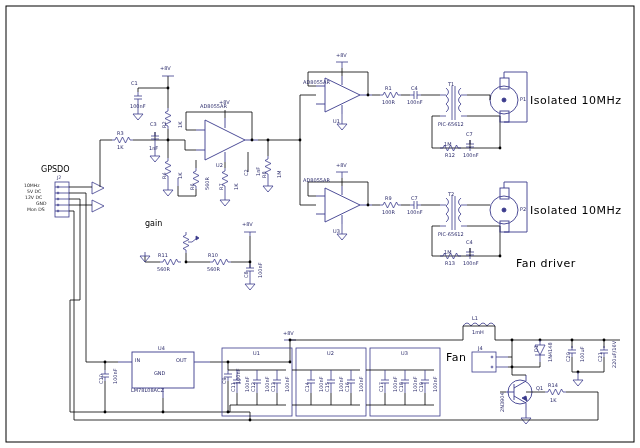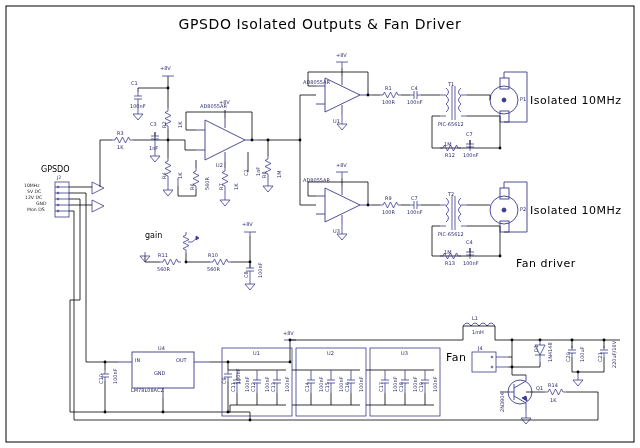--- a/index.html
+++ b/index.html
@@ -542,21 +542,20 @@
       <line x1="598" y1="420" x2="250" y2="420"></line>
       <line x1="526" y1="392" x2="538" y2="392"></line>
     </g>
     <g stroke="#000" stroke-width="0.8" fill="none">
       <line x1="250" y1="412" x2="250" y2="420"></line>
       <circle cx="250" cy="420" r="1.4" fill="#000" stroke="none"></circle>
     </g>
 
   </svg>
 
-  <div class="title">GPSDO Isolated Outputs &amp; Fan Driver</div>
 
   <div class="lbl mid" style="left:41px;top:166px;">GPSDO</div>
   <div class="lbl sm2" style="left:57px;top:176px;">J2</div>
   <div class="lbl pin" style="left:24px;top:184px;">10MHz</div>
   <div class="lbl pin" style="left:27px;top:190px;">5V DC</div>
   <div class="lbl pin" style="left:25px;top:196px;">12V DC</div>
   <div class="lbl pin" style="left:36px;top:202px;">GND</div>
   <div class="lbl pin" style="left:27px;top:208px;">Mon DS</div>
 
   <div class="lbl sm" style="left:117px;top:131px;">R3</div>
@@ -576,21 +575,21 @@
   <div class="lbl sm" style="left:219px;top:100px;">+8V</div>
   <div class="lbl sm rot" style="left:219px;top:190px;">R7</div>
   <div class="lbl sm rot" style="left:234px;top:190px;">1K</div>
   <div class="lbl sm rot" style="left:190px;top:190px;">R6</div>
   <div class="lbl sm rot" style="left:205px;top:190px;">560R</div>
   <div class="lbl sm rot" style="left:244px;top:176px;">C2</div>
   <div class="lbl sm rot" style="left:256px;top:176px;">1nF</div>
   <div class="lbl sm rot" style="left:262px;top:178px;">R8</div>
   <div class="lbl sm rot" style="left:277px;top:178px;">1M</div>
 
-  <div class="lbl mid" style="left:145px;top:232px;">gain</div>
+  <div class="lbl mid" style="left:145px;top:220px;">gain</div>
   <div class="lbl sm" style="left:158px;top:253px;">R11</div>
   <div class="lbl sm" style="left:157px;top:267px;">560R</div>
   <div class="lbl sm" style="left:208px;top:253px;">R10</div>
   <div class="lbl sm" style="left:207px;top:267px;">560R</div>
   <div class="lbl sm" style="left:242px;top:222px;">+8V</div>
   <div class="lbl sm rot" style="left:244px;top:278px;">C8</div>
   <div class="lbl sm rot" style="left:258px;top:278px;">100nF</div>
 
   <div class="lbl sm" style="left:303px;top:80px;">AD8055AR</div>
   <div class="lbl sm" style="left:333px;top:119px;">U1</div>

